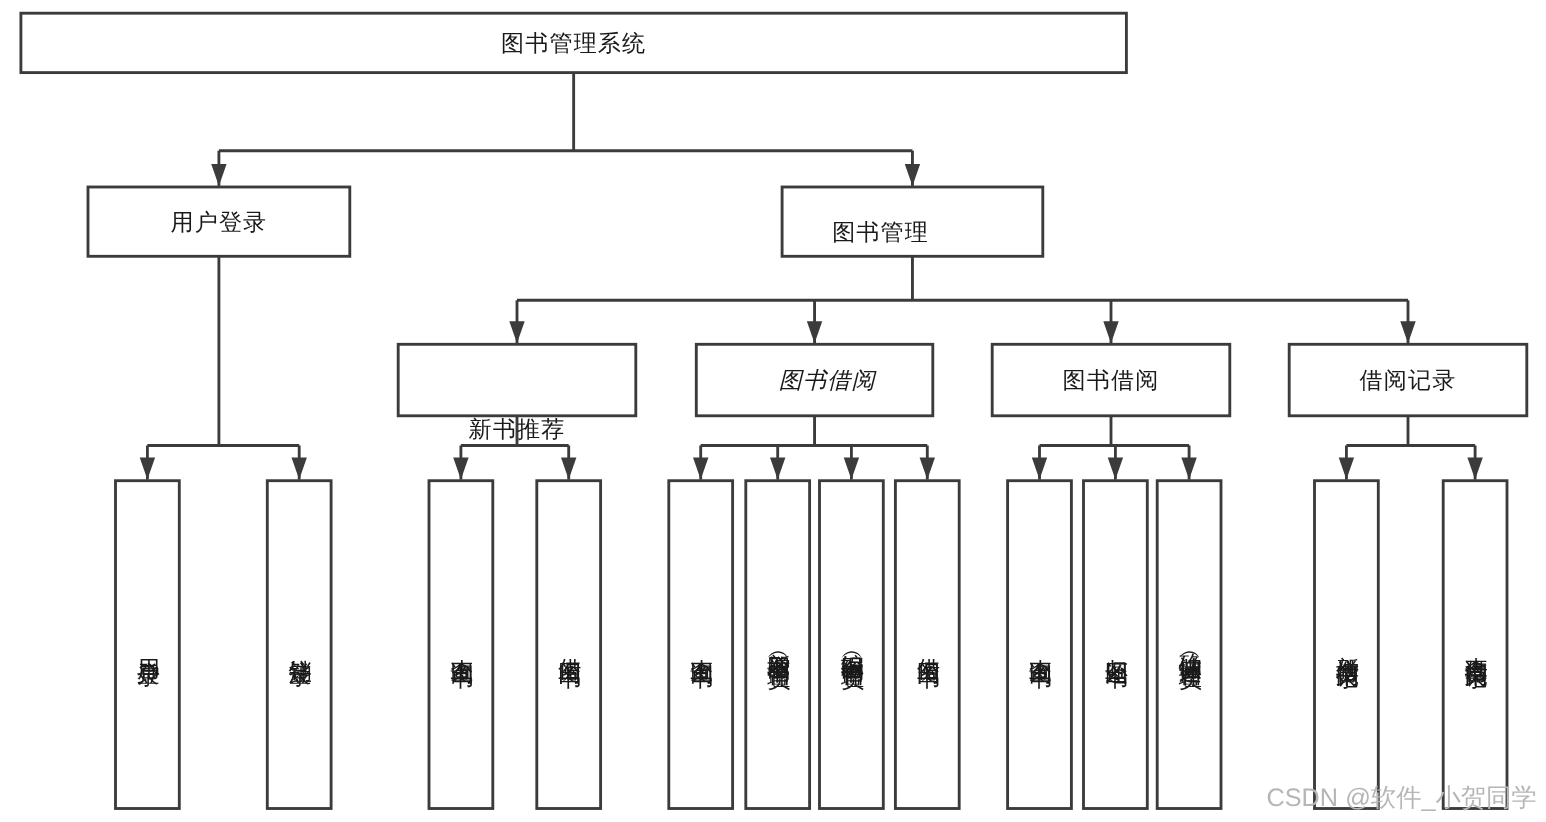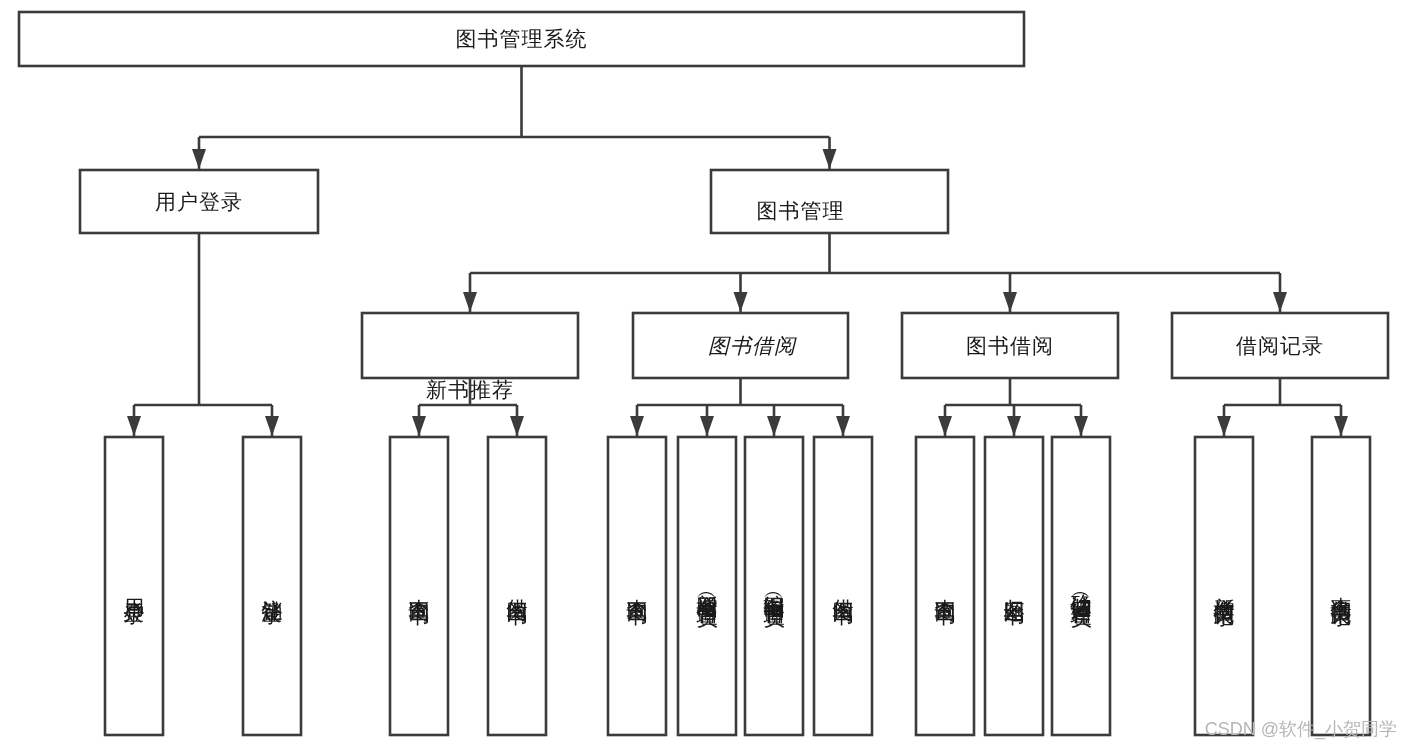--- a/index.html
+++ b/index.html
@@ -41,21 +41,21 @@
   }
   .arrow-head {
     fill: #3b3b3b;
     stroke: none;
   }
   .watermark {
     position: absolute;
     right: 8px;
     bottom: 6px;
     color: #b6b6b6;
-    font-size: 18px;
+    font-size: 23px;
     font-family: "Liberation Sans", "DejaVu Sans", sans-serif;
     white-space: nowrap;
     user-select: none;
   }
   .vtext {
     position: absolute;
     writing-mode: vertical-rl;
     text-orientation: upright;
     font-size: 21px;
     line-height: 1.05;

